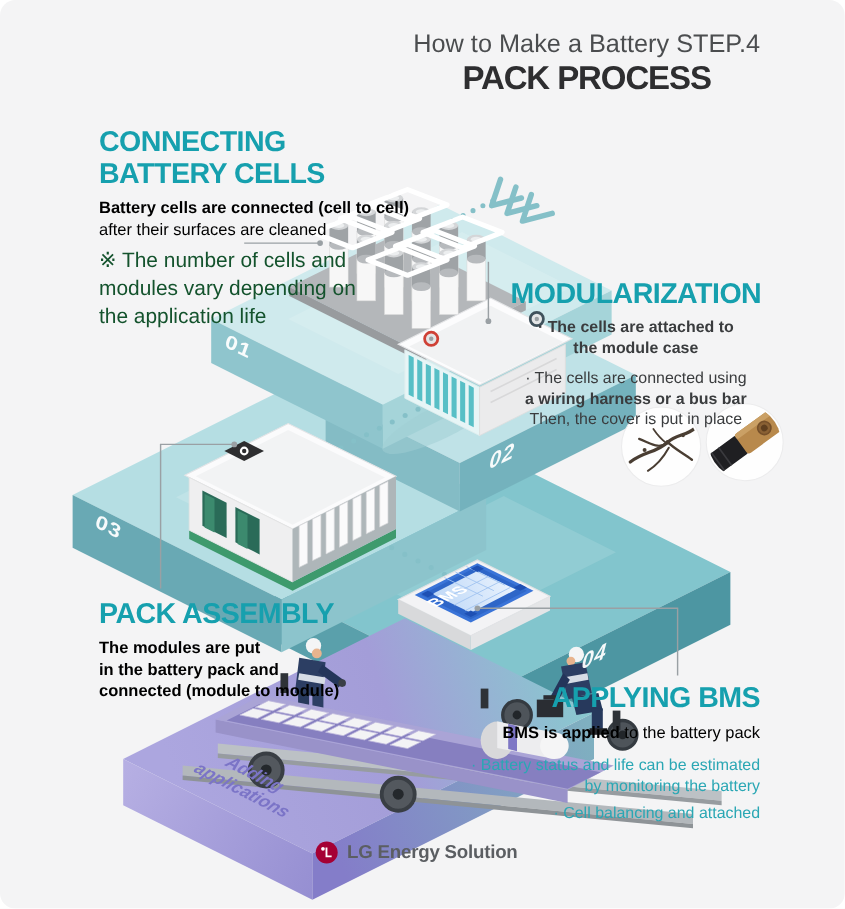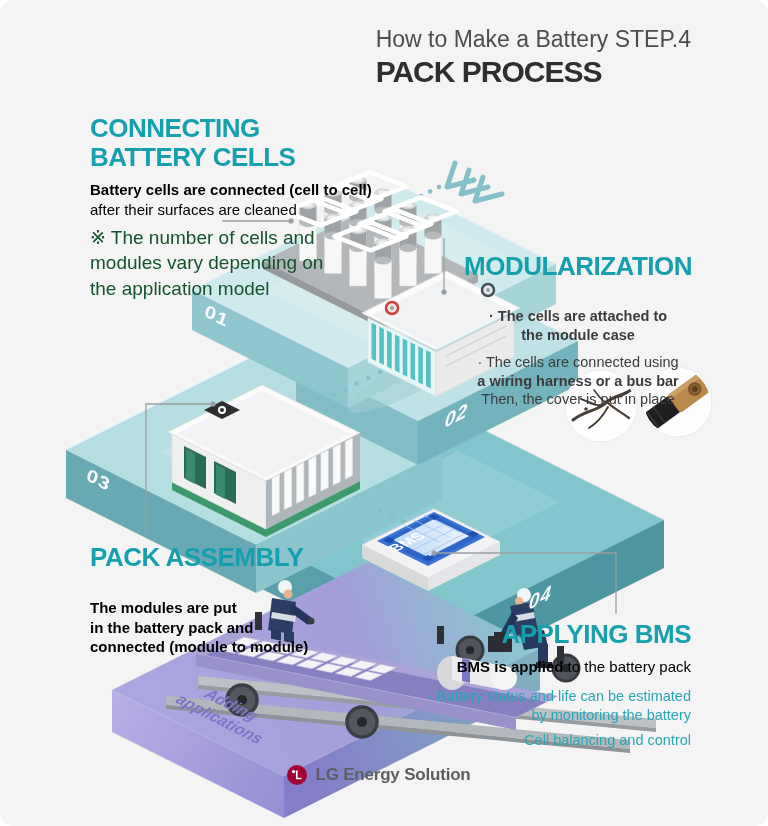--- a/index.html
+++ b/index.html
@@ -4,34 +4,34 @@
 <style>
   html,body{margin:0;padding:0;background:#ffffff;}
   .canvas{
     position:relative;width:768px;height:826px;background:#f4f4f5;
     border-radius:14px;overflow:hidden;
     font-family:"Liberation Sans","DejaVu Sans",sans-serif;
   }
   .abs{position:absolute;}
   svg{position:absolute;left:0;top:0;}
   
-  .hdr{right:77px;top:26px;text-align:left;z-index:3;}
+  .hdr{right:77px;top:26px;text-align:center;z-index:3;}
   .hdr .sub{font-size:23px;color:#4b4d4f;font-weight:400;letter-spacing:0;}
   .hdr .big{font-size:30px;color:#2e2e30;font-weight:800;letter-spacing:-1px;margin-top:2px;}
   
   .teal{color:#16a0ae;}
   .sec-h{font-size:26px;font-weight:800;letter-spacing:-0.5px;line-height:1.12;}
   .body-t{font-size:15px;color:#000000;line-height:1.3;}
   .bold{font-weight:700;}
   .note-t{font-size:19px;color:#14532d;line-height:1.33;}
   .blk1{left:90px;top:114px;z-index:3;}
   .blk2{right:76px;top:252px;text-align:center;z-index:3;}
   .blk3{left:90px;top:543px;z-index:3;}
   .blk4{right:77px;top:620px;text-align:right;z-index:3;}
-  .mt8{margin-top:8px;} .mt9{margin-top:26px;} .mt6{margin-top:6px;} .mt10{margin-top:10px;}
+  .mt8{margin-top:8px;} .mt9{margin-top:8px;} .mt6{margin-top:6px;} .mt10{margin-top:10px;}
   .bullet-t{font-size:14.5px;color:#3a3c3e;line-height:1.3;}
   .badge{display:inline-block;background:#16a0ae;color:#fff;font-weight:700;
          font-size:14.5px;padding:5px 13px 6px;margin-top:9px;}
   .teal-bullets{font-size:14.5px;color:#2aa7b4;line-height:1.32;}
   
   .stepnum{position:absolute;color:#ffffff;font-size:19px;font-weight:700;font-style:italic;
            letter-spacing:1px;z-index:3;transform-origin:left top;opacity:.95;}
   .sk-l{transform:skewY(26.5deg) skewX(-6deg);}
   .sk-r{transform:skewY(-26.5deg) skewX(-6deg);}
   
@@ -449,21 +449,21 @@
       <span class="line">CONNECTING</span>
       <span class="line">BATTERY CELLS</span>
     </div>
     <div class="body-t mt8">
       <span class="line bold">Battery cells are connected (cell to cell)</span>
       <span class="line">after their surfaces are cleaned</span>
     </div>
     <div class="note-t mt6">
       <span class="line">※ The number of cells and</span>
       <span class="line">modules vary depending on</span>
-      <span class="line">the application model</span>
+      <span class="line">the application life</span>
     </div>
   </div>
 
   <div class="abs blk2">
     <div class="sec-h teal">MODULARIZATION</div>
     <div class="bullet-t mt9 bold">
       <span class="line">· The cells are attached to</span>
       <span class="line">the module case</span>
     </div>
     <div class="bullet-t mt8">
@@ -483,21 +483,21 @@
   </div>
 
   <div class="abs blk4">
     <div class="sec-h teal">APPLYING BMS</div>
     <div class="body-t mt8">
       <span class="bold">BMS is applied</span><span> to the battery pack</span>
     </div>
     <div class="teal-bullets mt10">
       <span class="line">· Battery status and life can be estimated</span>
       <span class="line">by monitoring the battery</span>
-      <span class="line mt6">· Cell balancing and control</span>
+      <span class="line mt6">· Cell balancing and attached</span>
     </div>
   </div>
 
   <span class="stepnum sk-l" style="left:206px;top:300px;">01</span>
   <span class="stepnum sk-r" style="left:446px;top:410px;">02</span>
   <span class="stepnum sk-l" style="left:88px;top:464px;">03</span>
   <span class="stepnum sk-r" style="left:530px;top:592px;">04</span>
 
   <div class="abs addapp">
     <span class="line">Adding</span>

